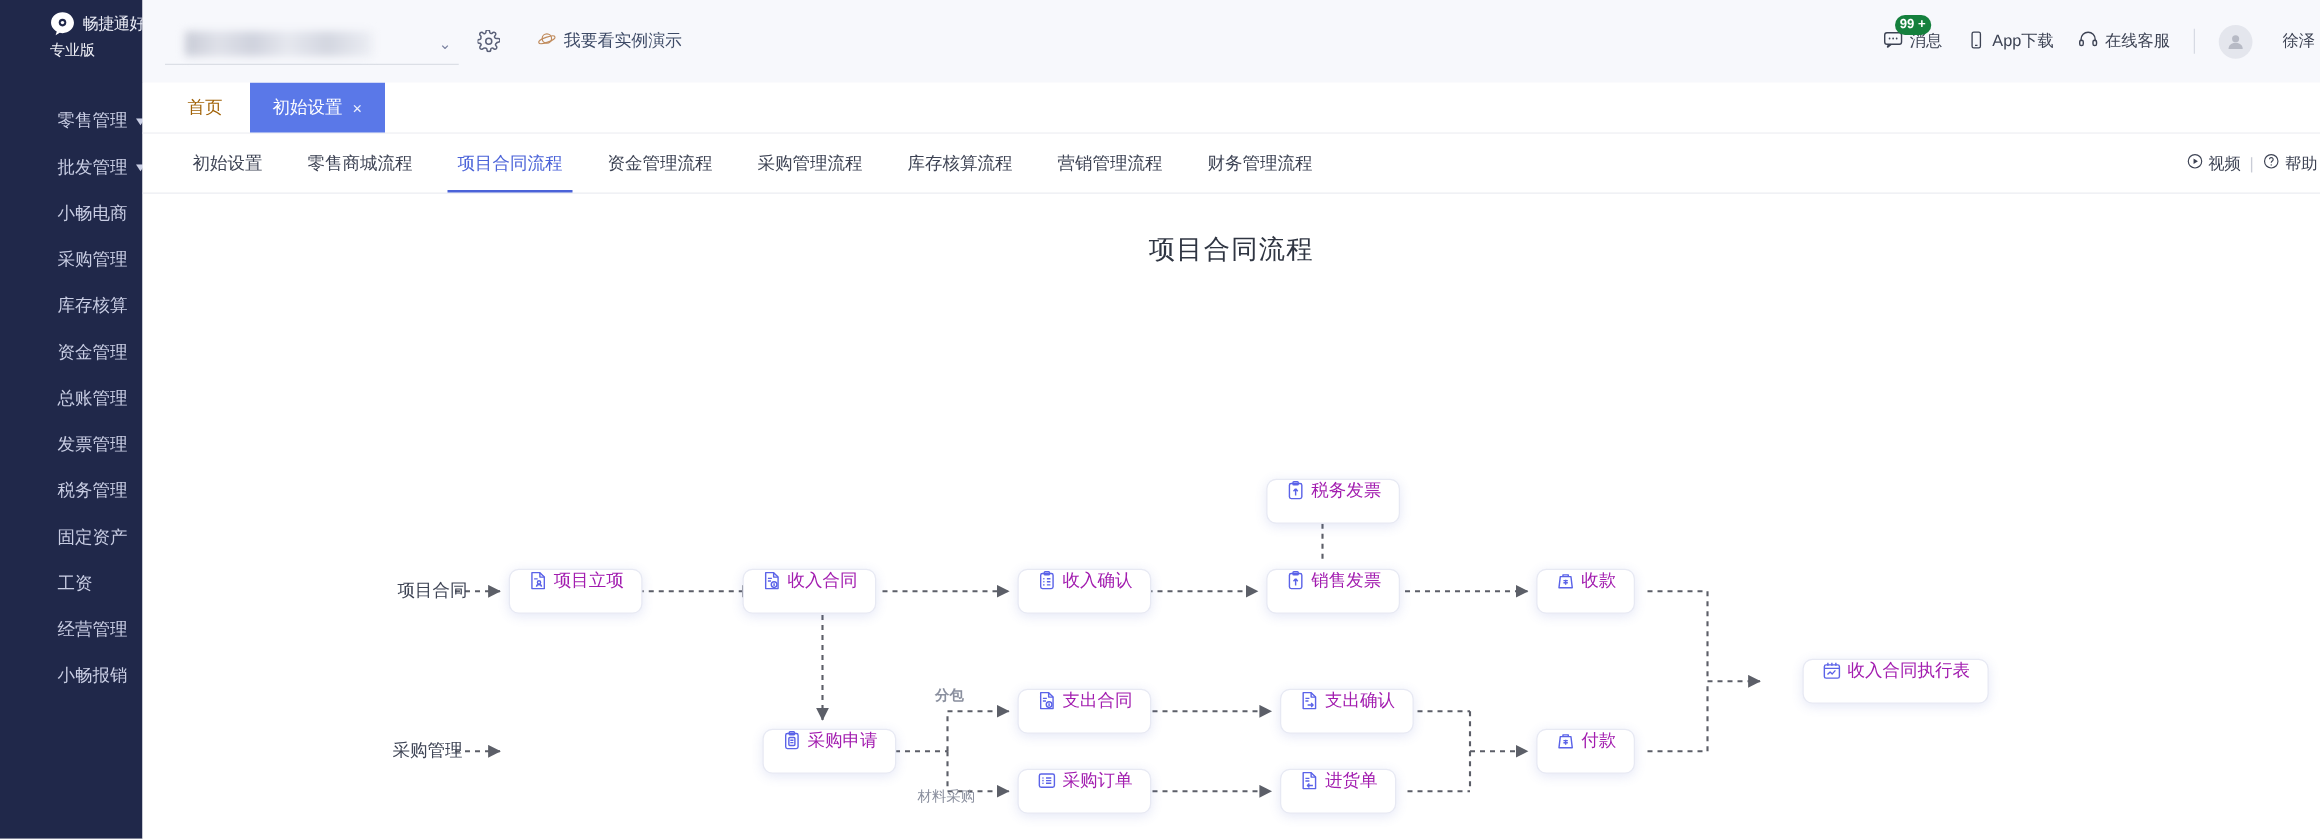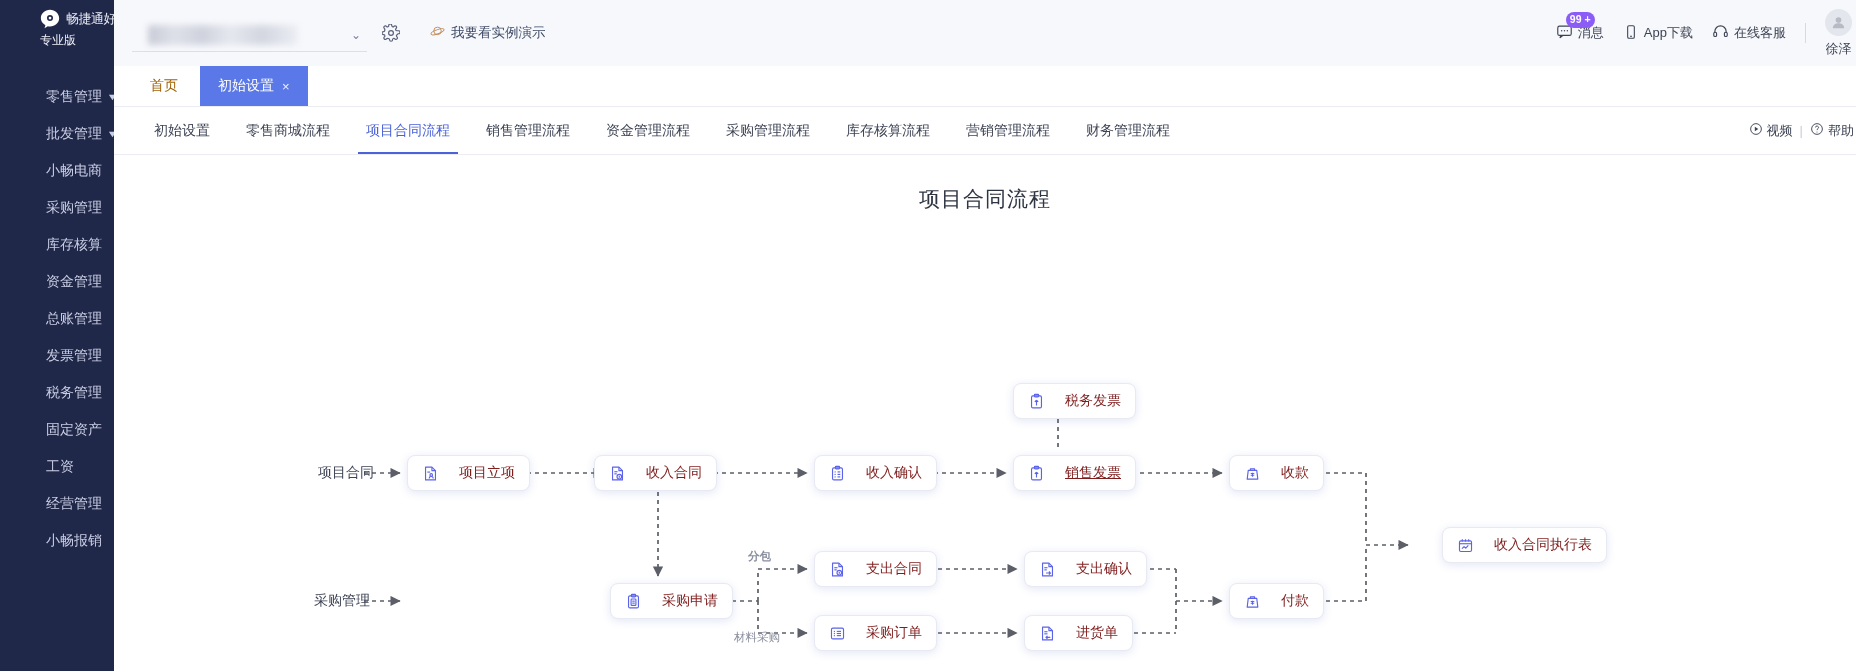--- a/index.html
+++ b/index.html
@@ -61,21 +61,21 @@
   }
   .top-right {
     position: absolute; right: 0; top: 0; height: 66px;
     display: flex; align-items: center; gap: 19px; padding-right: 4px;
   }
   .tr-item {
     display: flex; align-items: center; gap: 5px; font-size: 13px;
     color: #3d4354; cursor: pointer; position: relative; white-space: nowrap;
   }
   .badge {
-    position: absolute; left: 10px; top: -11px; background: #8b5cf6; color: #fff;
+    position: absolute; left: 10px; top: -11px; background: #15803d; color: #fff;
     font-size: 10.5px; line-height: 15px; height: 16px; min-width: 27px;
     border-radius: 9px; text-align: center; padding: 0 4px; font-weight: bold;
   }
   .tr-divider { width: 1px; height: 20px; background: #d7dae3; }
   .avatar {
     width: 27px; height: 27px; border-radius: 50%; background: #e4e6ed;
     display: flex; align-items: center; justify-content: center; flex: 0 0 27px;
   }
   .user-name {
     font-size: 13px; color: #3d4354; white-space: nowrap;
@@ -126,22 +126,22 @@
     letter-spacing: 1px;
   }
 
   
   .canvas { position: absolute; left: 0; top: 86px; width: 1742px; height: 560px; }
   .canvas svg { position: absolute; left: 0; top: 0; width: 100%; height: 100%; }
 
   .node {
     position: absolute; height: 36px; background: #fff; border-radius: 8px;
     border: 1px solid #e7e9f3; box-shadow: 0 2px 9px rgba(90,105,200,.16);
-    display: flex; align-items: center; gap: 20px; padding: 0 14px;
-    font-size: 14px; color: #7f1d1d; white-space: nowrap; cursor: pointer;
+    display: flex; gap: 4px; padding: 0 14px;
+    font-size: 14px; color: #a21caf; white-space: nowrap; cursor: pointer;
   }
   .node svg { position: static; width: 17px; height: 17px; flex: 0 0 17px; }
   .rowlabel {
     position: absolute; font-size: 14px; color: #3d4354; white-space: nowrap;
   }
   .edgelabel {
     position: absolute; font-size: 11.5px; color: #8a8f9e; white-space: nowrap;
   }
 </style>
 </head>
@@ -261,21 +261,21 @@
           <span>
             <svg viewBox="0 0 24 24" width="17" height="17" fill="none" stroke="#3d4354" stroke-width="1.6">
               <path d="M4 14v-2a8 8 0 0116 0v2"></path>
               <rect x="2.5" y="13" width="4" height="6" rx="1.8"></rect>
               <rect x="17.5" y="13" width="4" height="6" rx="1.8"></rect>
             </svg>
           </span>
           <span>在线客服</span>
         </div>
         <span class="tr-divider"></span>
-        <div class="tr-item" style="gap:4px;flex-direction:column;">
+        <div class="tr-item" style="gap:24px;">
           <span class="avatar">
             <svg viewBox="0 0 24 24" width="17" height="17" fill="#b7bac5">
               <circle cx="12" cy="8.5" r="4"></circle>
               <path d="M4 20c0-4.4 3.6-7 8-7s8 2.6 8 7z"></path>
             </svg>
           </span>
           <span class="user-name">徐泽</span>
         </div>
       </div>
     </header>
@@ -292,23 +292,20 @@
 
       <div class="subtabs" id="subtab-bar">
         <div class="subtab">
             <span>初始设置</span>
           </div>
           <div class="subtab">
             <span>零售商城流程</span>
           </div>
           <div class="subtab sel">
             <span>项目合同流程</span>
-          </div>
-          <div class="subtab">
-            <span>销售管理流程</span>
           </div>
           <div class="subtab">
             <span>资金管理流程</span>
           </div>
           <div class="subtab">
             <span>采购管理流程</span>
           </div>
           <div class="subtab">
             <span>库存核算流程</span>
           </div>
@@ -430,21 +427,21 @@
                   <line x1="12" y1="9.8" x2="16" y2="9.8"></line>
                   <line x1="12" y1="13.3" x2="16" y2="13.3"></line>
                   <line x1="12" y1="16.8" x2="16" y2="16.8"></line>
                   <circle cx="8.6" cy="9.8" r=".9" fill="#5b63e8" stroke="none"></circle>
                   <circle cx="8.6" cy="13.3" r=".9" fill="#5b63e8" stroke="none"></circle>
                   <circle cx="8.6" cy="16.8" r=".9" fill="#5b63e8" stroke="none"></circle>
                 </svg>
               </span>
               <span>收入确认</span>
             </div>
-            <div class="node" style="left: 899px; top: 262px; text-decoration: underline;">
+            <div class="node" style="left: 899px; top: 262px;">
               <span style="display: flex;">
                 <svg viewBox="0 0 24 24" fill="none" stroke="#5b63e8" stroke-width="1.6" stroke-linejoin="round">
                   <rect x="5" y="4" width="14" height="17" rx="2"></rect>
                   <rect x="9" y="2" width="6" height="3.4" rx="1"></rect>
                   <path d="M12 17.5V10m0 0-2.4 2.6M12 10l2.4 2.6"></path>
                 </svg>
               </span>
               <span>销售发票</span>
             </div>
             <div class="node" style="left: 1115px; top: 262px;">

